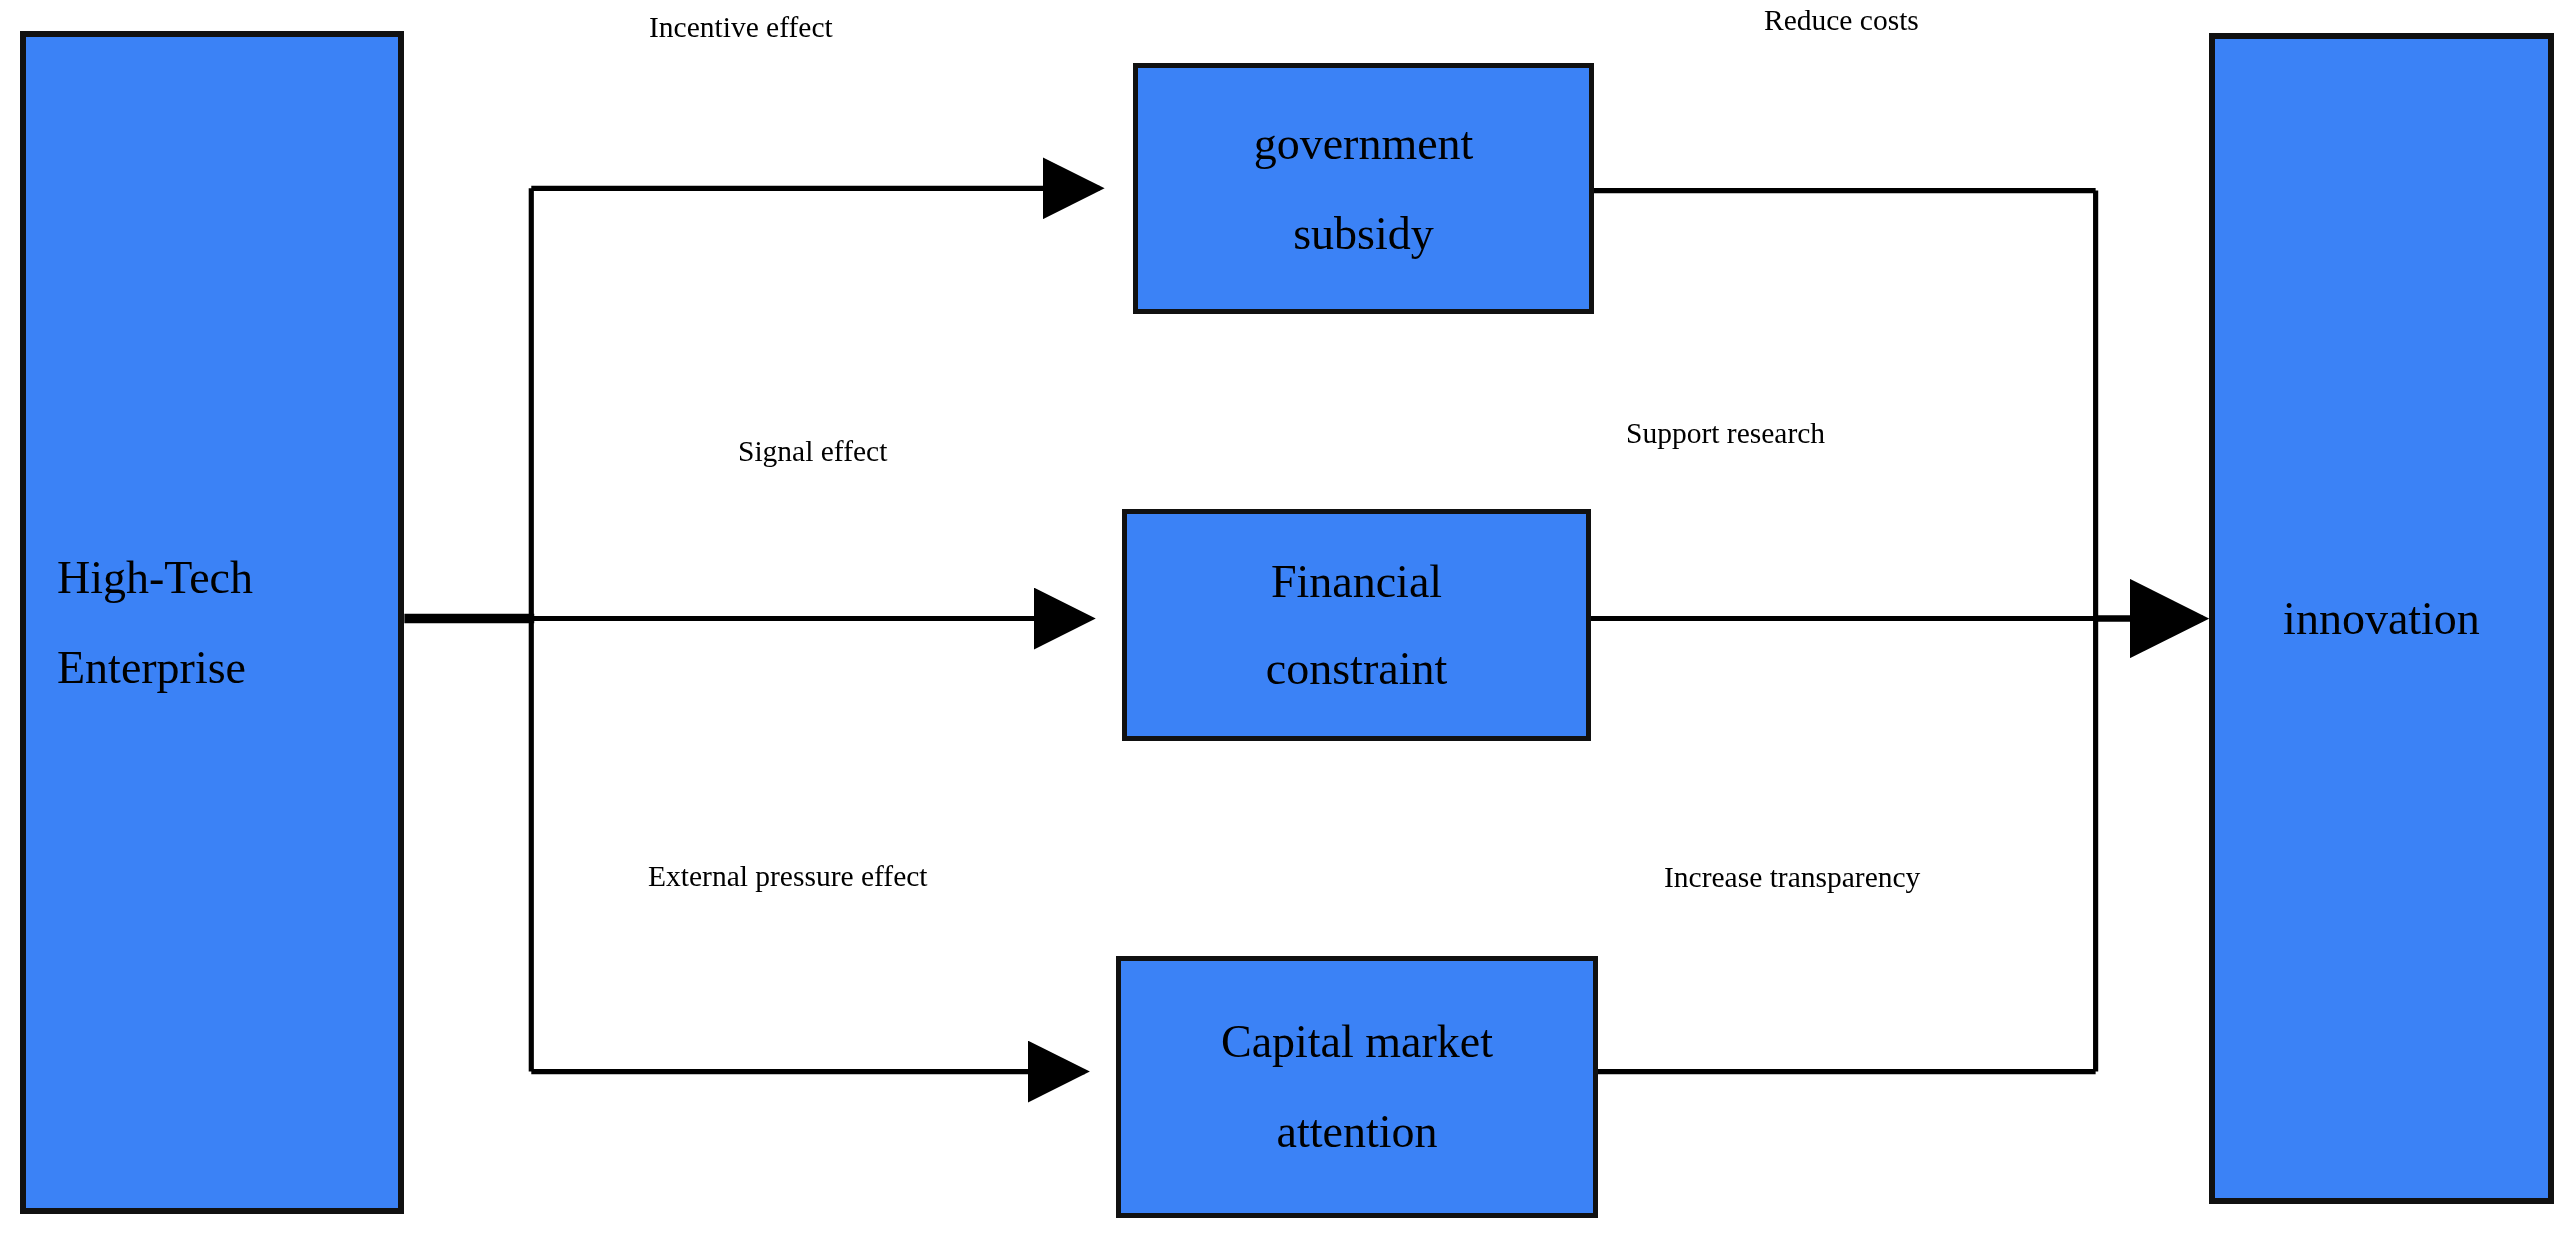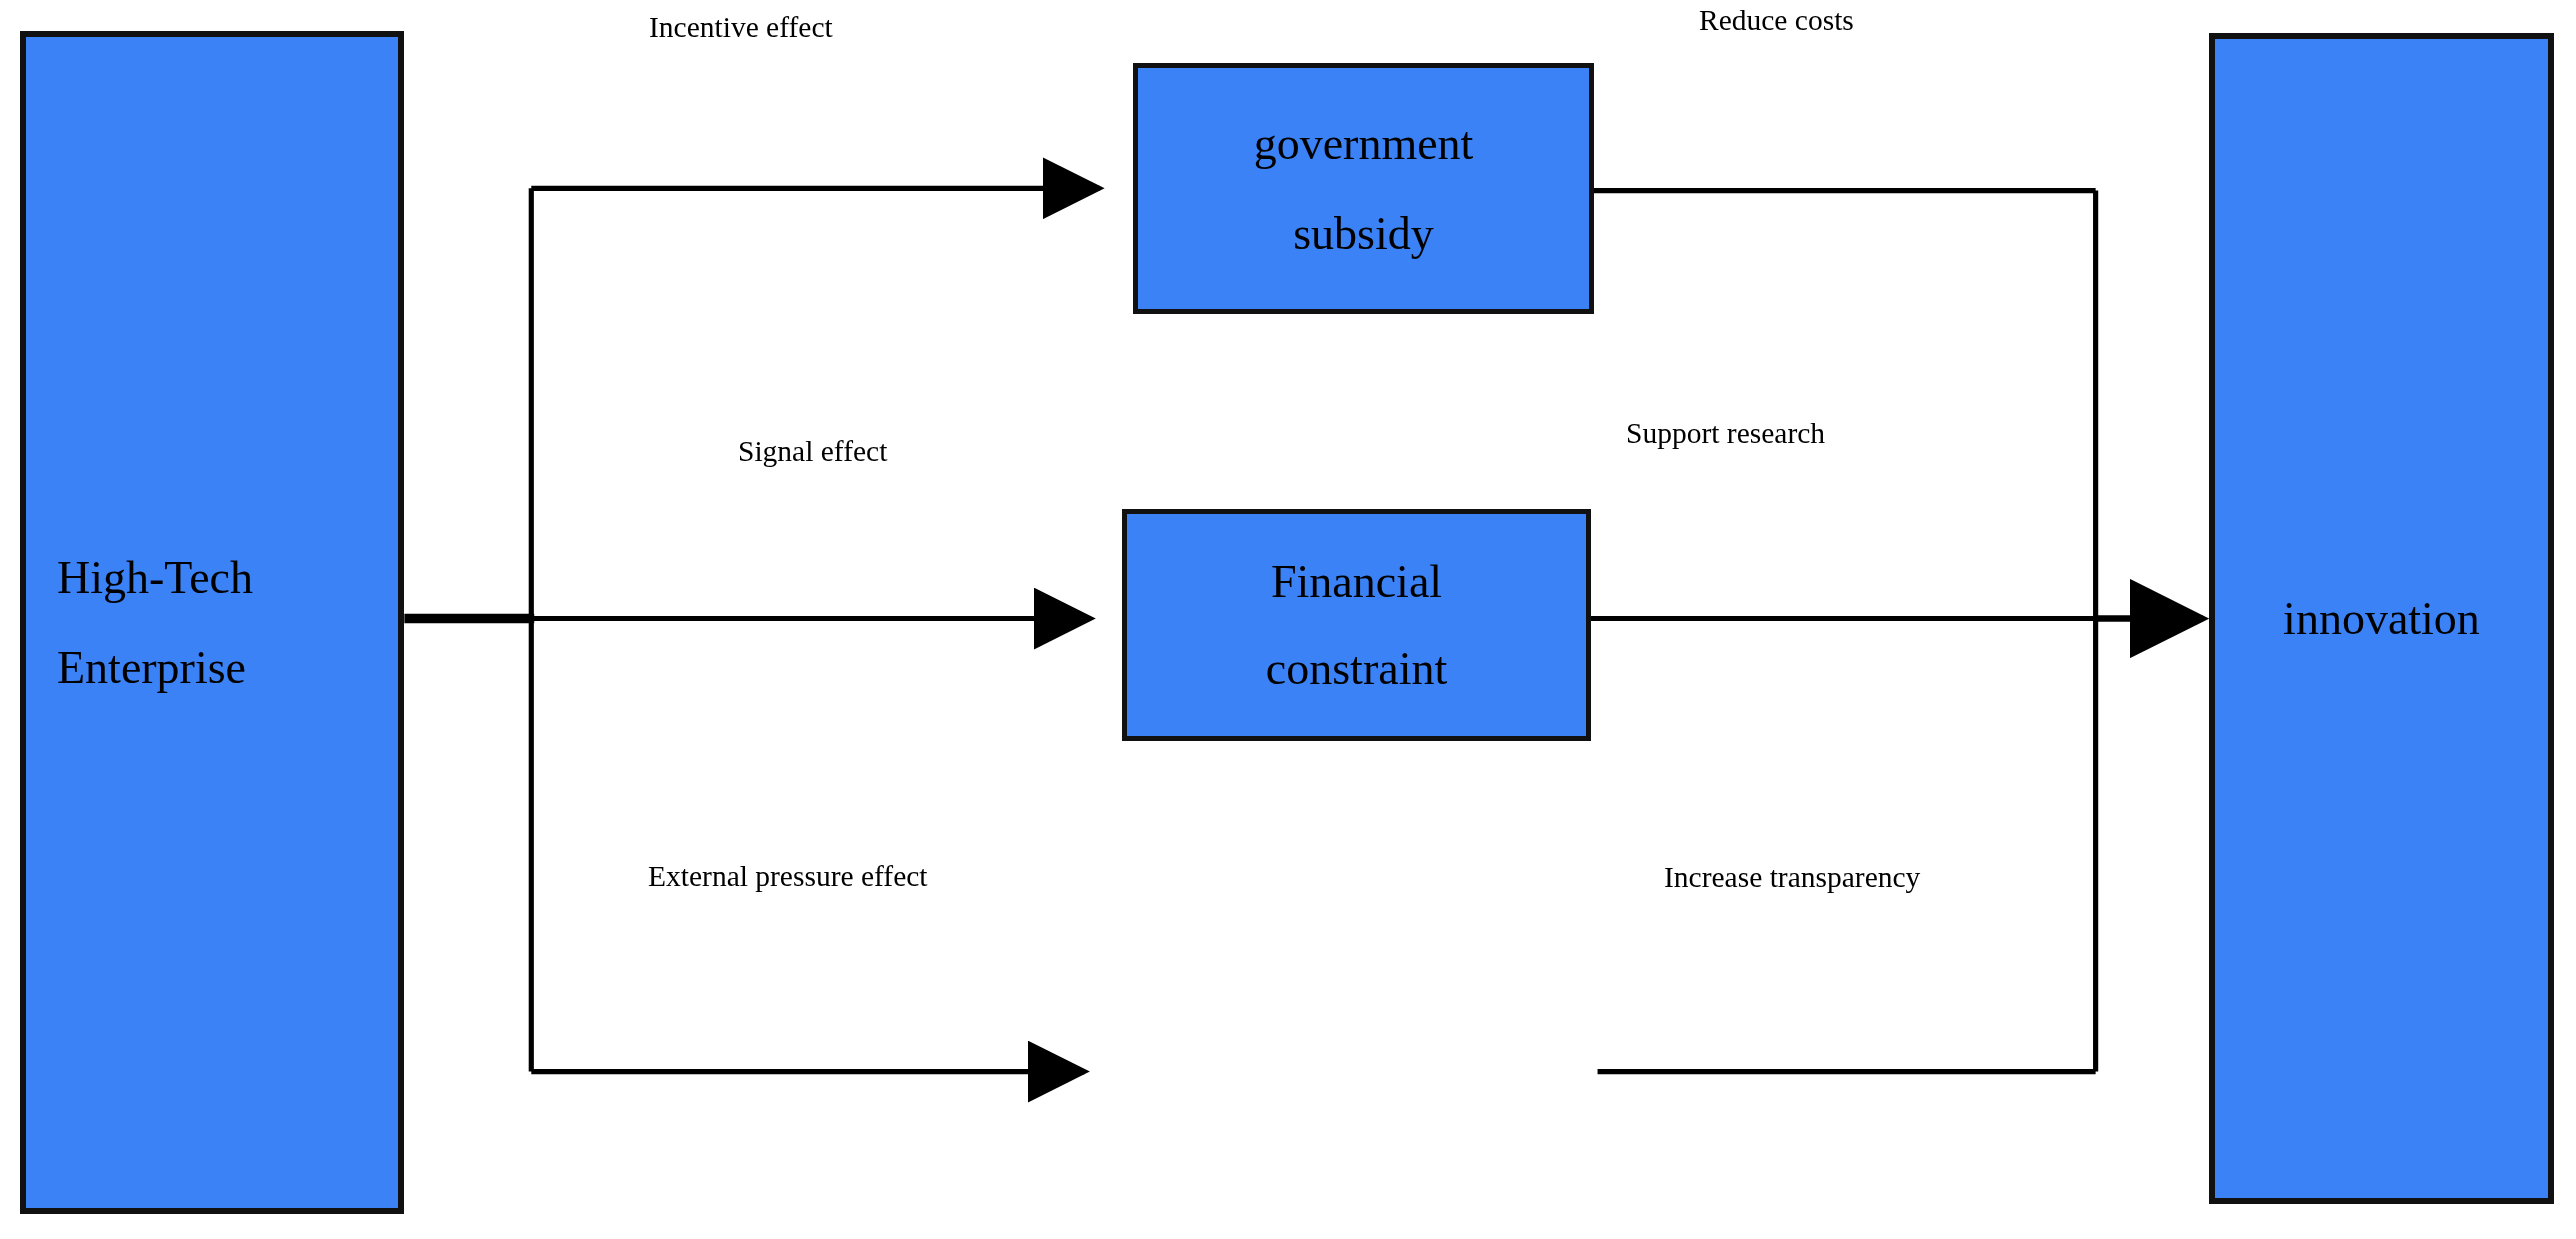--- a/index.html
+++ b/index.html
@@ -93,21 +93,21 @@
   }
   
   .edge-label {
     position: absolute;
     color: #000000;
     font-size: 29.5px;
     white-space: nowrap;
     line-height: 1;
   }
   #label-incentive   { left: 649px;  top: 13.3px; }
-  #label-reduce      { left: 1699px; top: 5.9px; }
+  #label-reduce      { left: 1764px; top: 5.9px; }
   #label-signal      { left: 738px; top: 437px; }
   #label-support     { left: 1626px; top: 419px; }
   #label-external    { left: 648px;  top: 862px; }
   #label-increase    { left: 1664px; top: 863px; }
 </style>
 </head>
 <body>
 
 <div id="stage">
 
@@ -147,20 +147,24 @@
   <div class="node-box" id="node-subsidy">
     <span class="node-line">government</span>
     <span class="node-line">subsidy</span>
   </div>
 
   <div class="node-box" id="node-financial">
     <span class="node-line">Financial</span>
     <span class="node-line">constraint</span>
   </div>
 
+  <div class="node-box" id="node-capital">
+    <span class="node-line">Capital market</span>
+    <span class="node-line">attention</span>
+  </div>
 
   <div class="node-box" id="node-outcome">
     <span class="node-line">innovation</span>
   </div>
 
   <div class="edge-label" id="label-incentive">Incentive effect</div>
 
   <div class="edge-label" id="label-reduce">Reduce costs</div>
 
   <div class="edge-label" id="label-signal">Signal effect</div>

